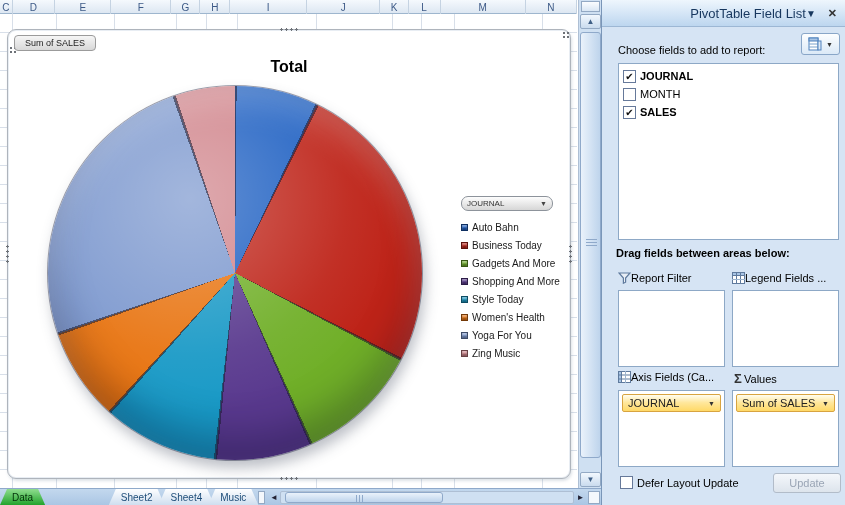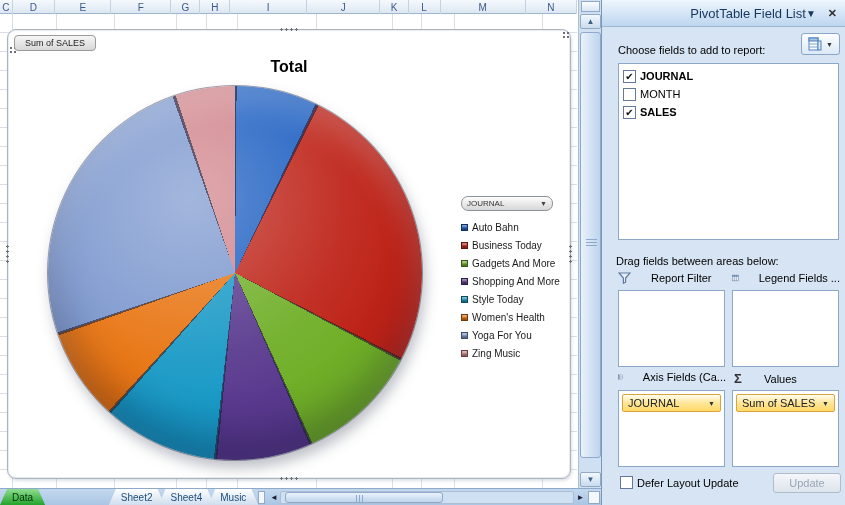--- a/index.html
+++ b/index.html
@@ -98,22 +98,22 @@
     background:linear-gradient(180deg,#fdfeff,#dbe9f7); border:1px solid #89a6c8; border-radius:3px;
     display:flex; align-items:center; justify-content:center; gap:4px; }
   #fieldlist-btn .mini-arrow { font-size:7px; color:#333; }
   #fields-box { position:absolute; left:16px; top:63px; width:221px; height:177px;
     background:#fff; border:1px solid #8da8c6; padding:3px 2px; }
   .field-row { display:flex; align-items:center; height:18px; }
   .checkbox { width:13px; height:13px; background:#fff; border:1px solid #66799a; margin:0 4px 0 2px;
     font-size:10px; line-height:11px; text-align:center; color:#111; }
   .field-label { color:#000; }
   .bold { font-weight:bold; }
-  #drag-label { position:absolute; left:14px; top:255px; color:#000; }
-  .area-label { position:absolute; display:flex; align-items:center; gap:20px; color:#000; white-space:nowrap; overflow:hidden; }
+  #drag-label { position:absolute; left:14px; top:247px; color:#000;font-weight:bold; }
+  .area-label { position:absolute; display:flex; align-items:center; gap:0; color:#000; white-space:nowrap; overflow:hidden; }
   .area-box { position:absolute; width:107px; height:77px; background:#fff; border:1px solid #8da8c6; padding:3px; }
   .pill-btn { width:100%; height:18px; padding:0 5px;
     background:linear-gradient(180deg,#fffdf0,#ffe79b 48%,#ffd967); border:1px solid #d8a440; border-radius:2px;
     display:flex; align-items:center; justify-content:space-between; font-size:11px; color:#222; }
   .pill-btn .mini-arrow { font-size:7px; color:#333; }
   #defer-row { position:absolute; left:16px; top:476px; display:flex; align-items:center; }
   #update-btn { position:absolute; left:171px; top:473px; width:68px; height:20px;
     background:linear-gradient(180deg,#f4f7fb,#dde4ec); border:1px solid #b2bcc9; border-radius:3px;
     color:#9aa5b5; font-size:11px; display:flex; align-items:center; justify-content:center; }
   .sigma { font-size:13px; font-weight:bold; color:#333; width:12px; text-align:center; }
@@ -289,21 +289,21 @@
         <rect x="0.5" y="0.5" width="12" height="3" fill="#a8c4e4" stroke="#5f7a9d"></rect>
         <line x1="4.5" y1="0" x2="4.5" y2="12" stroke="#5f7a9d"></line>
         <line x1="8.5" y1="0" x2="8.5" y2="12" stroke="#5f7a9d"></line>
         <line x1="0" y1="7.5" x2="13" y2="7.5" stroke="#9db4cd"></line>
       </svg>
       <span>Legend Fields ...</span>
     </div>
     <div class="area-box" style="left:16px; top:290px;"></div>
     <div class="area-box" style="left:130px; top:290px;"></div>
 
-    <div class="area-label" style="left:16px; top:371px; width:108px;justify-content:space-between;">
+    <div class="area-label" style="left:16px; top:371px; width:108px;">
       <svg width="13" height="12" viewBox="0 0 13 12">
         <rect x="0.5" y="0.5" width="12" height="11" fill="#fff" stroke="#5f7a9d"></rect>
         <rect x="0.5" y="0.5" width="3" height="11" fill="#a8c4e4" stroke="#5f7a9d"></rect>
         <line x1="0" y1="4" x2="13" y2="4" stroke="#5f7a9d"></line>
         <line x1="0" y1="8" x2="13" y2="8" stroke="#5f7a9d"></line>
         <line x1="7.5" y1="0" x2="7.5" y2="12" stroke="#9db4cd"></line>
       </svg>
       <span>Axis Fields (Ca...</span>
     </div>
     <div class="area-label" style="left:130px; top:371px; width:108px;">

